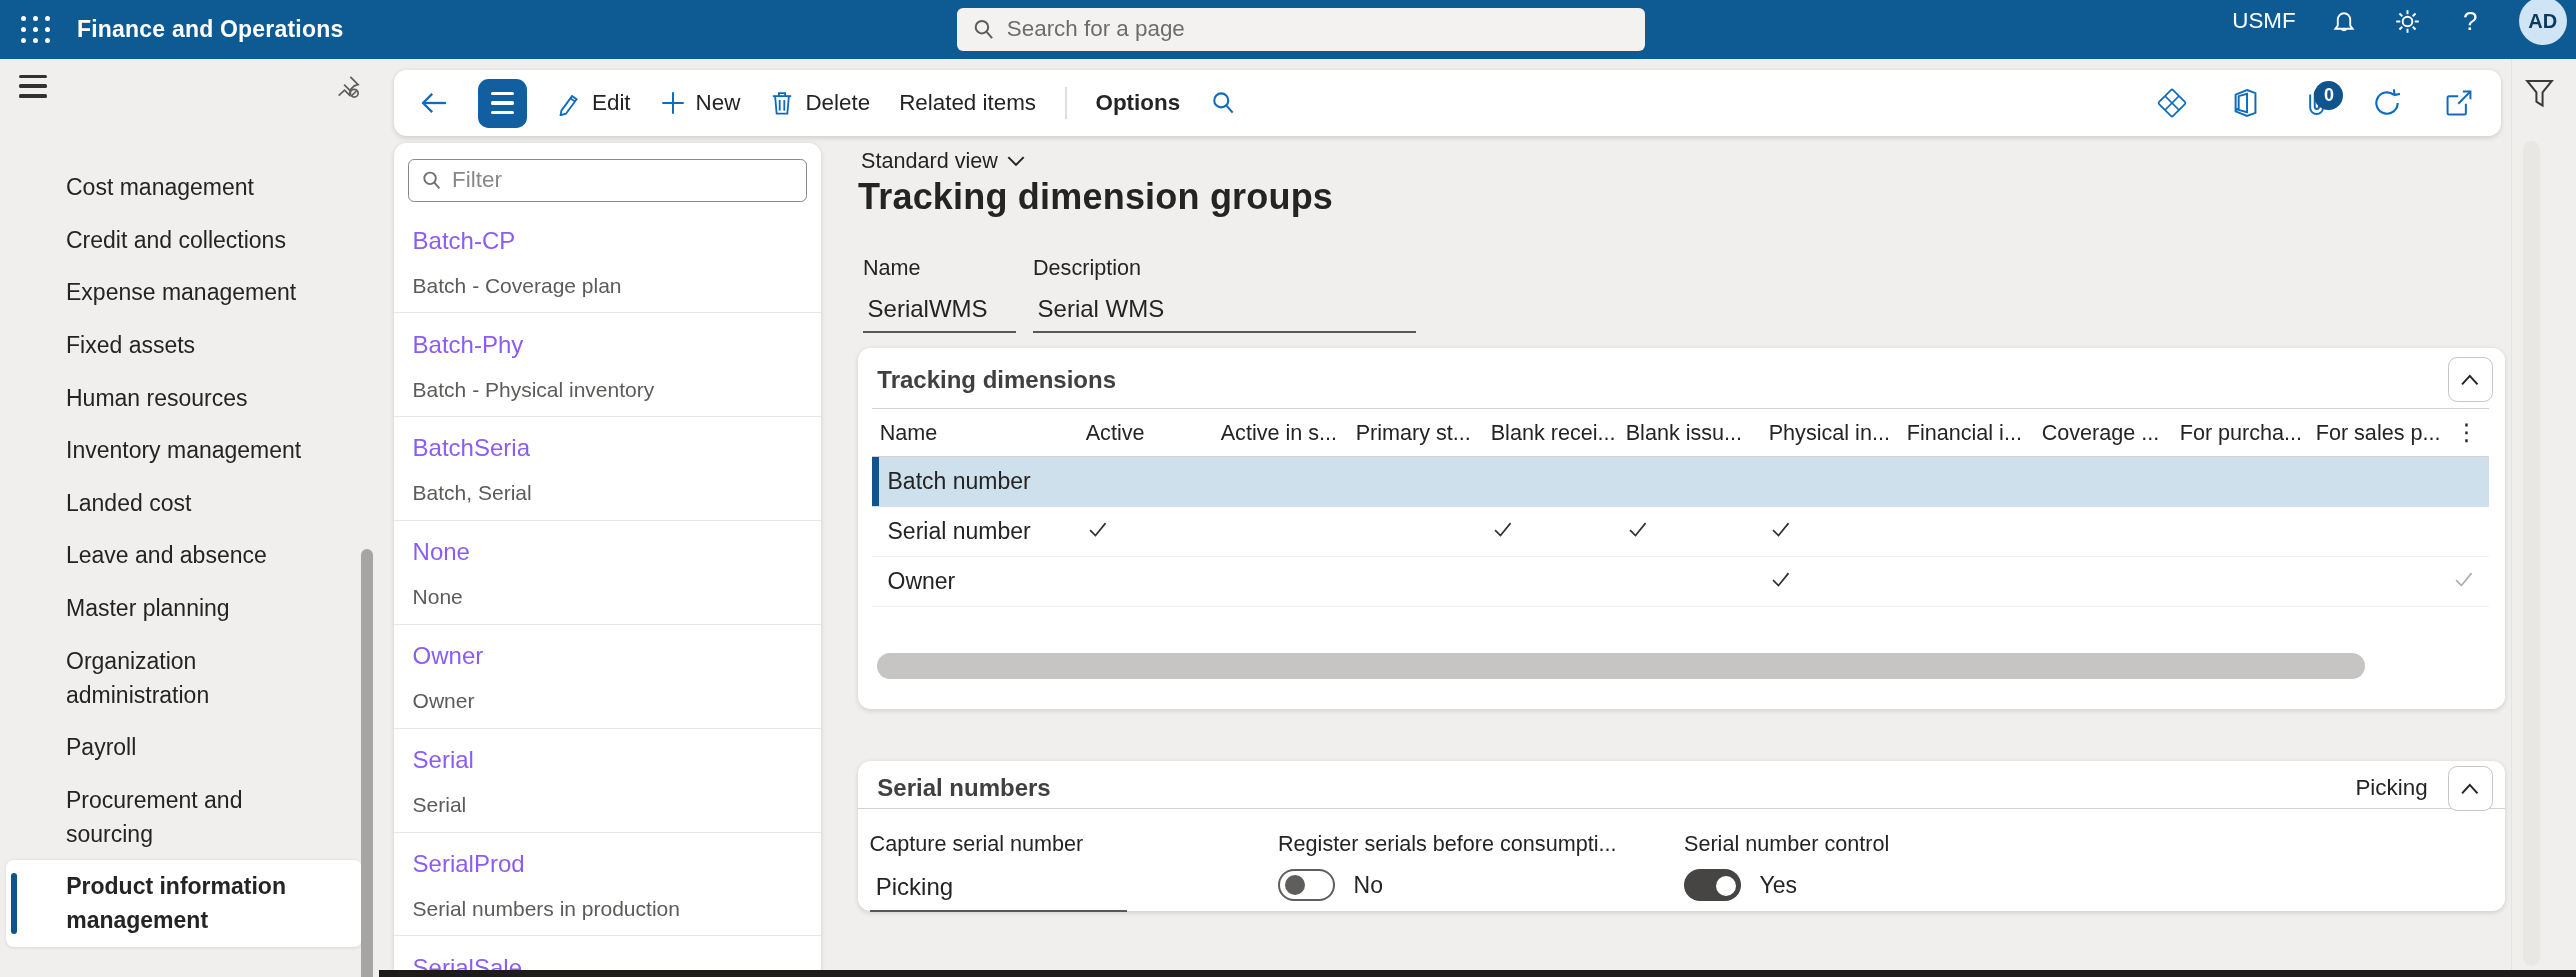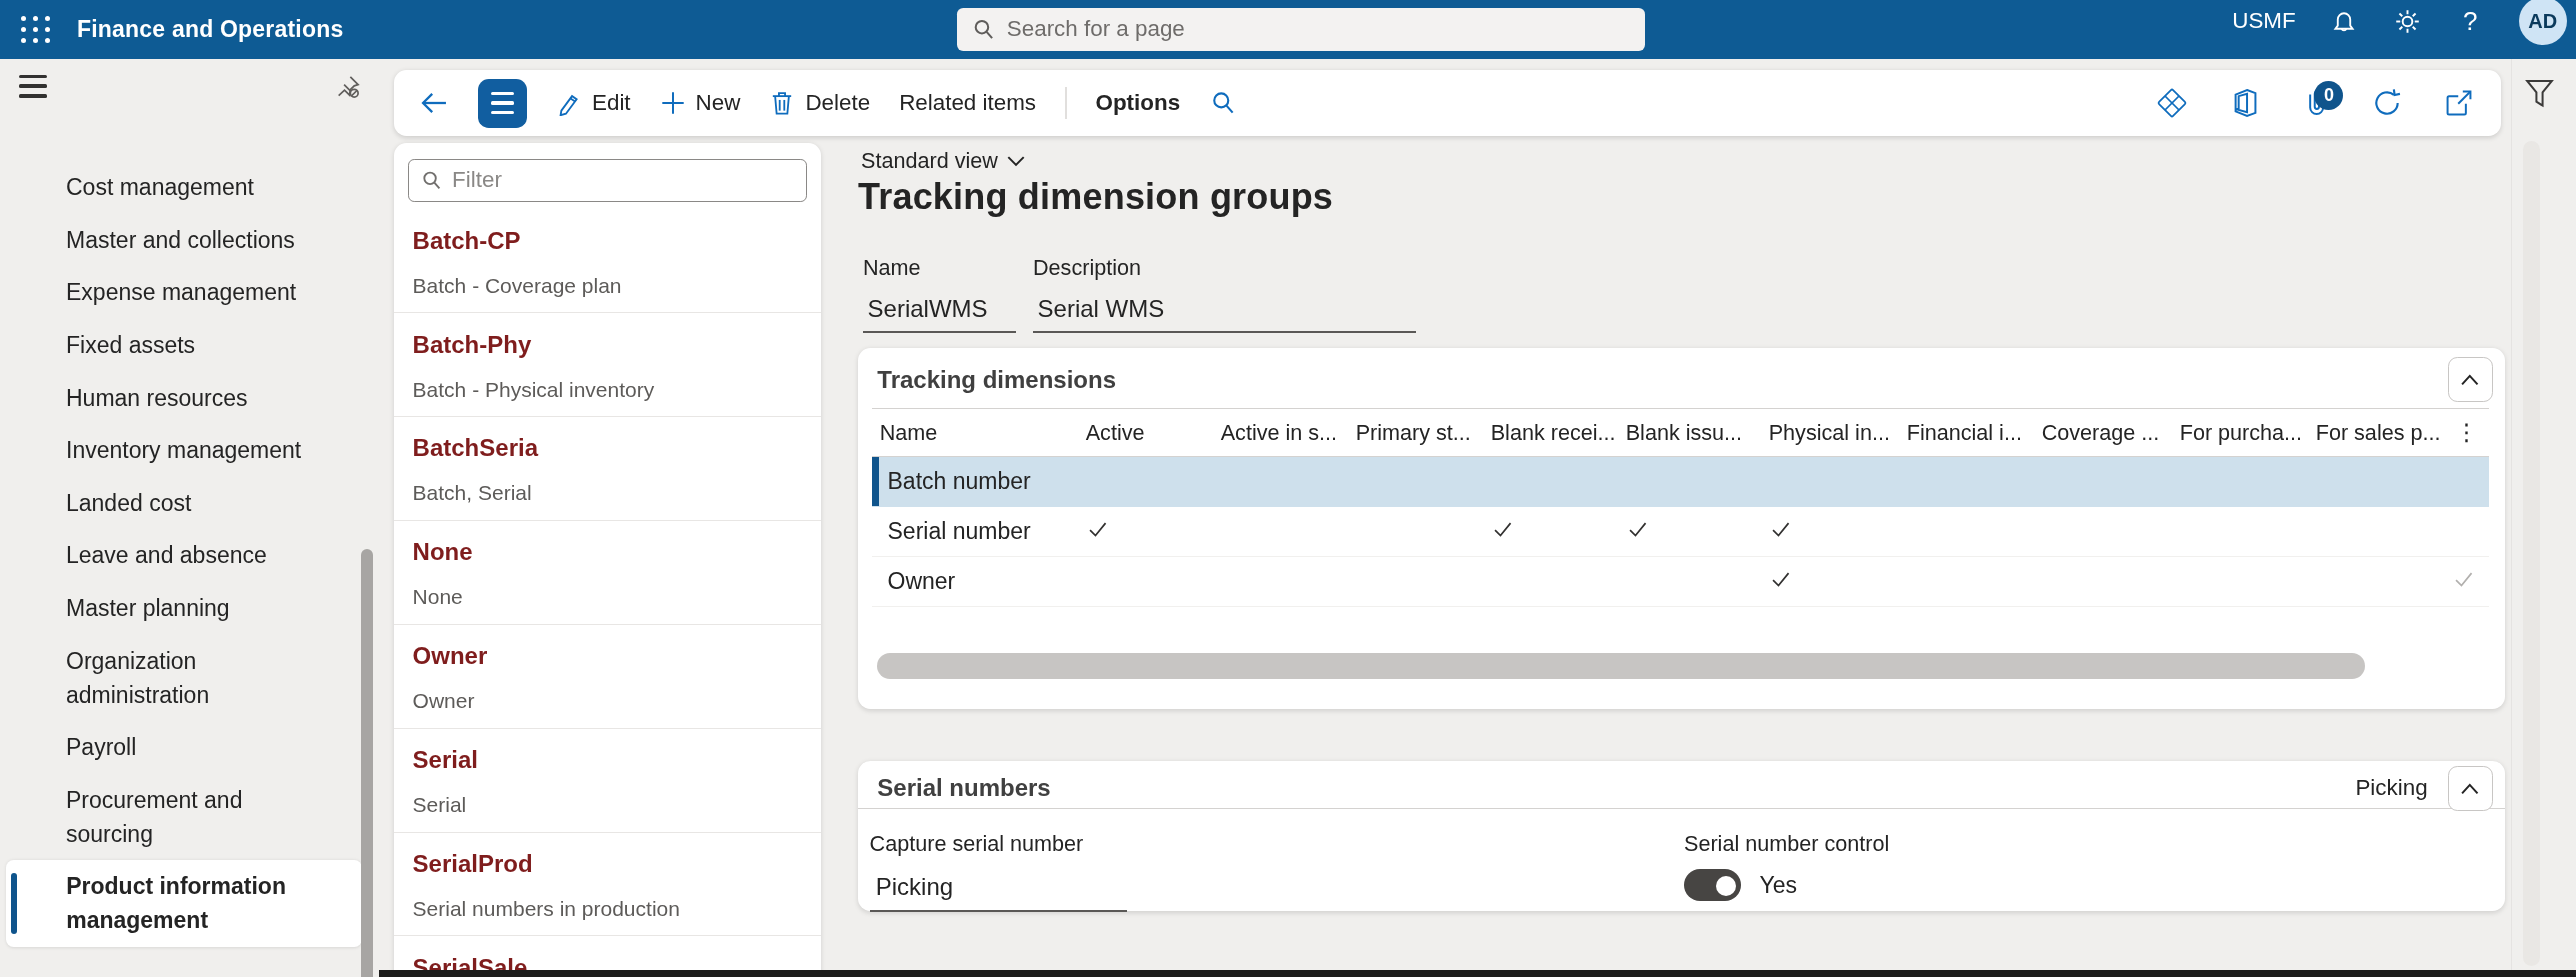--- a/index.html
+++ b/index.html
@@ -48,21 +48,21 @@
   
   .right-rail{position:absolute;right:0;top:59px;width:65px;bottom:0;border-left:1.5px solid #e5e3e1;}
   .funnel{position:absolute;left:9.3px;top:17px;color:#3b3a39;cursor:pointer;}
   .rail-scroll{position:absolute;left:10.8px;top:82px;bottom:10.8px;width:17px;background:#e9e7e4;border-radius:8.5px;cursor:pointer;}
   
   .list-card{position:absolute;left:394px;top:143px;width:427px;bottom:-15.5px;background:#fff;border-radius:12.4px 12.4px 0 0;box-shadow:0 1.5px 5.4px rgba(0,0,0,.13);}
   .filter-box{margin:15.5px 14px 7.7px 14px;height:43px;border:1.5px solid #8a8886;border-radius:6.2px;display:flex;align-items:center;gap:9.3px;padding:0 10.8px;color:#716f6d;}
   .filter-box input{flex:1;border:none;outline:none;background:transparent;font:inherit;font-size:22.4px;color:#3b3a39;min-width:0;}
   .filter-box input::placeholder{color:#8a8886;}
   .list-item{padding:15.5px 15.5px 12.4px 18.6px;border-bottom:1.5px solid #e8e6e4;cursor:pointer;}
-  .li-title{font-size:24px;font-weight:bold;color:#7f1d1d;line-height:31px;}
+  .li-title{font-size:24px;font-weight:normal;color:#8b5cf6;line-height:31px;}
   .li-sub{font-size:21px;color:#5d5b59;line-height:28px;margin-top:16px;}
   
   .view-label{position:absolute;left:861px;top:148px;display:flex;align-items:center;gap:7.7px;font-size:21.6px;cursor:pointer;}
   .page-title{position:absolute;left:858px;top:176px;font-size:36px;font-weight:bold;letter-spacing:0.2px;}
   .hdr-field{position:absolute;top:255px;}
   .hdr-field .flabel{font-size:21.6px;color:#242424;}
   .hdr-field input{display:block;margin-top:10.8px;border:none;border-bottom:2.3px solid #5a5856;background:transparent;outline:none;font:inherit;font-size:24px;color:#242424;padding:3.1px 1.5px 7.7px 4.6px;}
   .f-name{left:863px;} .f-name input{width:153px;}
   .f-desc{left:1033px;} .f-desc input{width:383px;}
   
@@ -173,21 +173,21 @@
           <line x1="22.5" y1="29.5" x2="29.5" y2="22.5"></line>
         </svg>
     </div>
     <div class="nav-items">
 
         <div class="nav-item">
           <span>Cost management</span>
         </div>
 
         <div class="nav-item">
-          <span>Master and collections</span>
+          <span>Credit and collections</span>
         </div>
 
         <div class="nav-item">
           <span>Expense management</span>
         </div>
 
         <div class="nav-item">
           <span>Fixed assets</span>
         </div>
 
@@ -537,20 +537,29 @@
                 <polyline points="4,16 14,5 24,16"></polyline>
               </svg>
           </span>
         </div>
       </div>
     </div>
     <div class="sn-field sn-f1">
       <div class="flabel">Capture serial number</div>
       <input type="text" value="Picking" style="">
     </div>
+    <div class="sn-field sn-f2">
+      <div class="flabel">Register serials before consumpti...</div>
+      <div class="toggle-row">
+        <div class="toggle off">
+            <span class="knob"></span>
+          </div>
+        <span class="tog-label">No</span>
+      </div>
+    </div>
     <div class="sn-field sn-f3">
       <div class="flabel">Serial number control</div>
       <div class="toggle-row">
         <div class="toggle on">
             <span class="knob"></span>
           </div>
         <span class="tog-label">Yes</span>
       </div>
     </div>
   </section>

